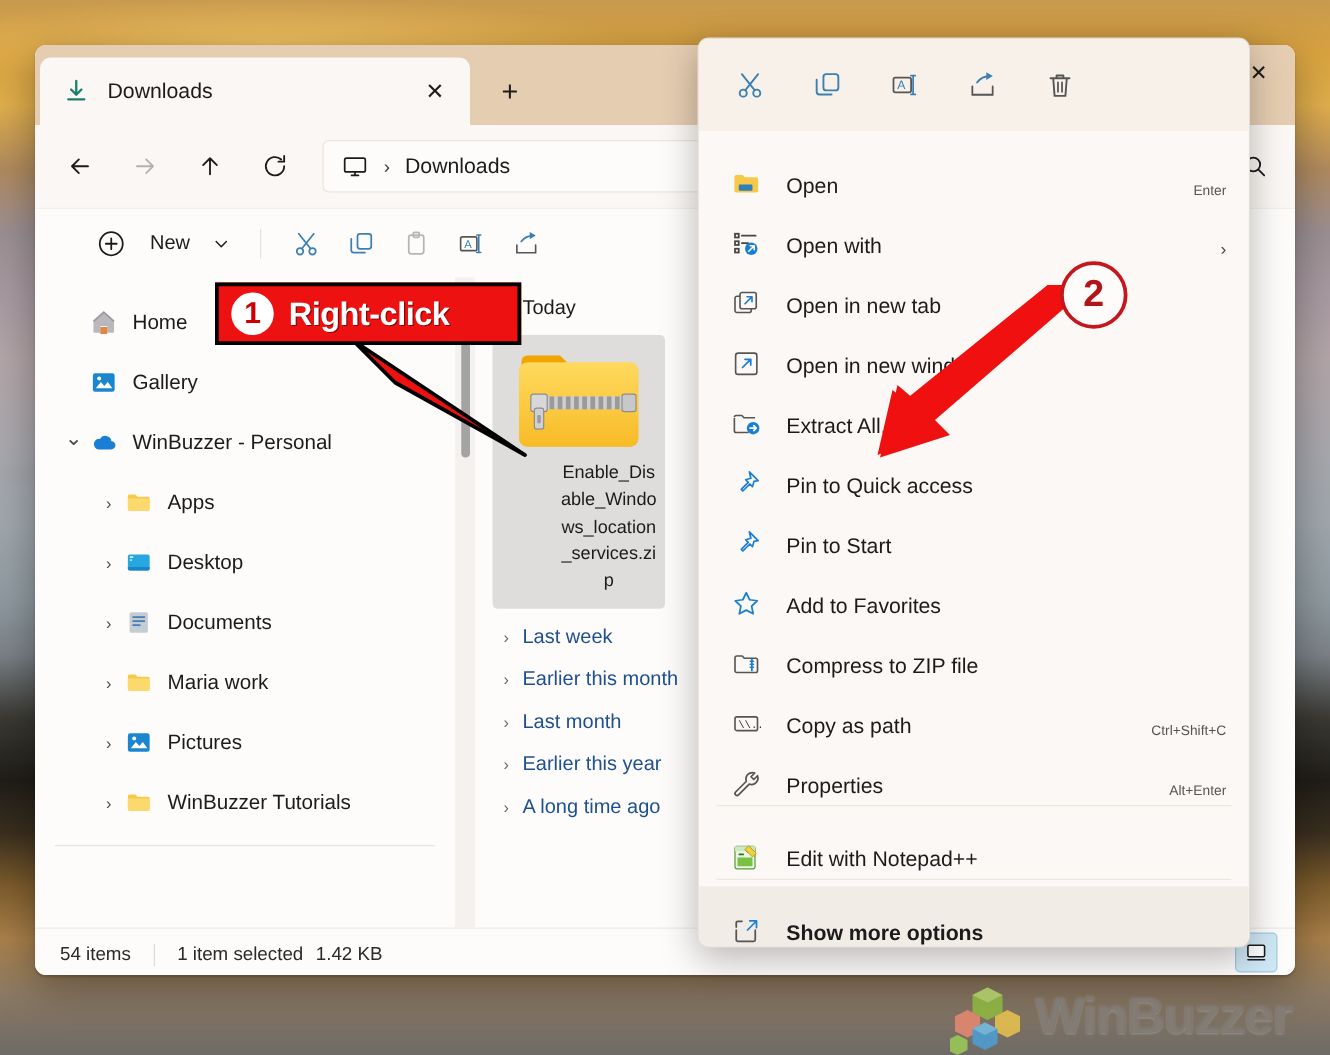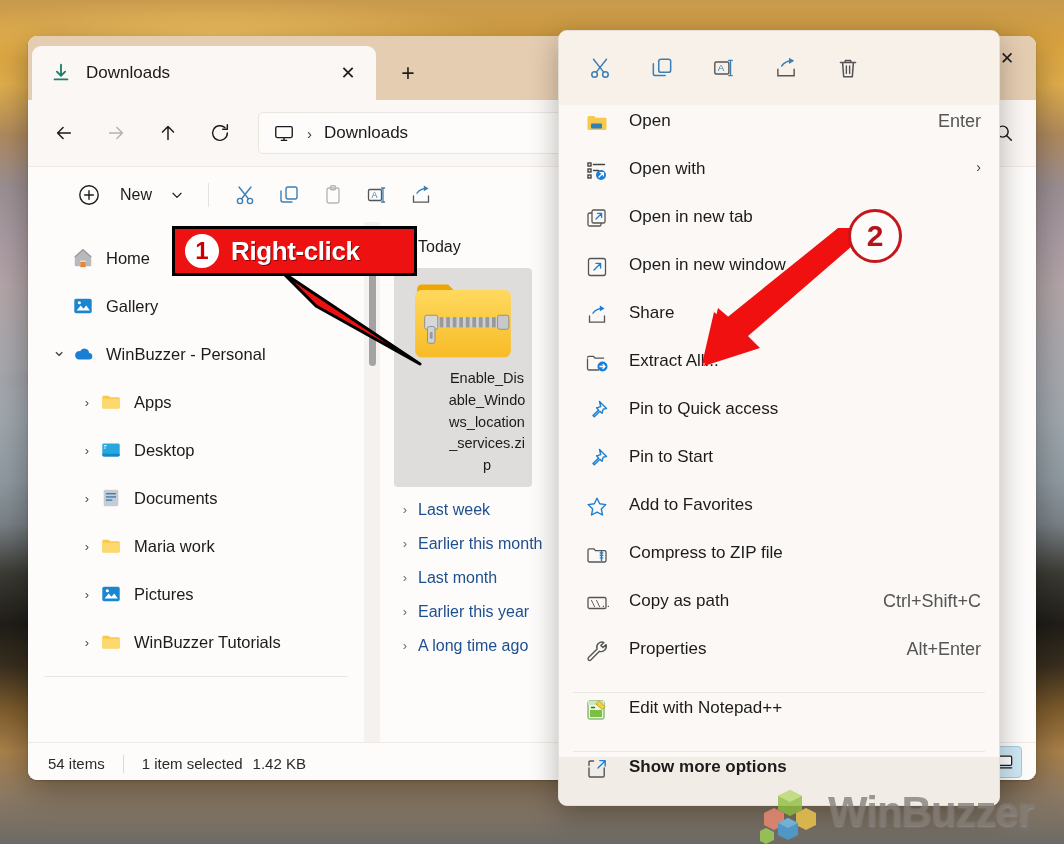--- a/index.html
+++ b/index.html
@@ -230,31 +230,31 @@
     padding-left: 12px;
     gap: 4px;
   }
   .ctx-tool {
     width: 58px; height: 44px;
     display: flex; align-items: center; justify-content: center;
     border-radius: 5px;
   }
   .ctx-list { background: #fbf8f5; padding: 6px 0 0 0; }
   .ctx-item {
-    display: flex; align-items: flex-start;
+    display: flex; align-items: flex-end;
     height: 48px;
     padding: 0 18px 0 26px;
     font-size: 17px; color: #1b1b1b;
   }
   .ctx-item .ic {
     width: 24px; height: 24px; flex: 0 0 24px; margin-right: 20px;
     display: flex; align-items: center; justify-content: center;
   }
   .ctx-item .lbl { flex: 1; white-space: nowrap; }
-  .ctx-item .accel { color: #555; font-size: 18px; }
+  .ctx-item .accel { color: #555; font-size: 11px; }
   .ctx-item .submenu-arrow { color: #444; font-size: 14px; }
   .ctx-sep { height: 1px; background: #ece7e1; margin: 5px 14px; }
   .ctx-item.highlight { background: #f2ece6; font-weight: bold; }
 
   
   .callout1 {
     position: absolute;
     left: 172px; top: 226px;
     z-index: 60;
     width: 245px; height: 50px;
@@ -694,30 +694,20 @@
           <svg width="24" height="24" viewBox="0 0 24 24">
             <rect x="3.5" y="3.5" width="17" height="17" rx="2" fill="none" stroke="#555" stroke-width="1.3"></rect>
             <path d="M9 15l6.5-6.5M11 8.4h4.6V13" fill="none" stroke="#1a7fd4" stroke-width="1.4" stroke-linecap="round" stroke-linejoin="round"></path>
           </svg>
         </span>
         <span class="lbl">Open in new window</span>
       </div>
       <div class="ctx-item">
         <span class="ic">
           <svg width="24" height="24" viewBox="0 0 24 24">
-            <path d="M4.5 13v6.2h15V13" fill="none" stroke="#555" stroke-width="1.3" stroke-linecap="round"></path>
-            <path d="M8 10.2c3-4.2 7-4.8 9.8-4.8" fill="none" stroke="#1a7fd4" stroke-width="1.4" stroke-linecap="round"></path>
-            <path d="M14.8 2.6 19.6 5.4l-4.8 2.9z" fill="#1a7fd4"></path>
-          </svg>
-        </span>
-        <span class="lbl">Share</span>
-      </div>
-      <div class="ctx-item">
-        <span class="ic">
-          <svg width="24" height="24" viewBox="0 0 24 24">
             <path d="M2.5 6.8A1.4 1.4 0 0 1 3.9 5.4h4.6l1.6 1.8h9" fill="none" stroke="#555" stroke-width="1.3" stroke-linejoin="round"></path>
             <path d="M2.5 7.4v10.2A1.4 1.4 0 0 0 3.9 19h10" fill="none" stroke="#555" stroke-width="1.3" stroke-linejoin="round"></path>
             <circle cx="17.5" cy="15.5" r="5" fill="#1a7fd4"></circle>
             <path d="M15 15.5h5M18 13.5l2 2-2 2" fill="none" stroke="#fff" stroke-width="1.3" stroke-linecap="round" stroke-linejoin="round"></path>
           </svg>
         </span>
         <span class="lbl">Extract All...</span>
       </div>
       <div class="ctx-item">
         <span class="ic">

